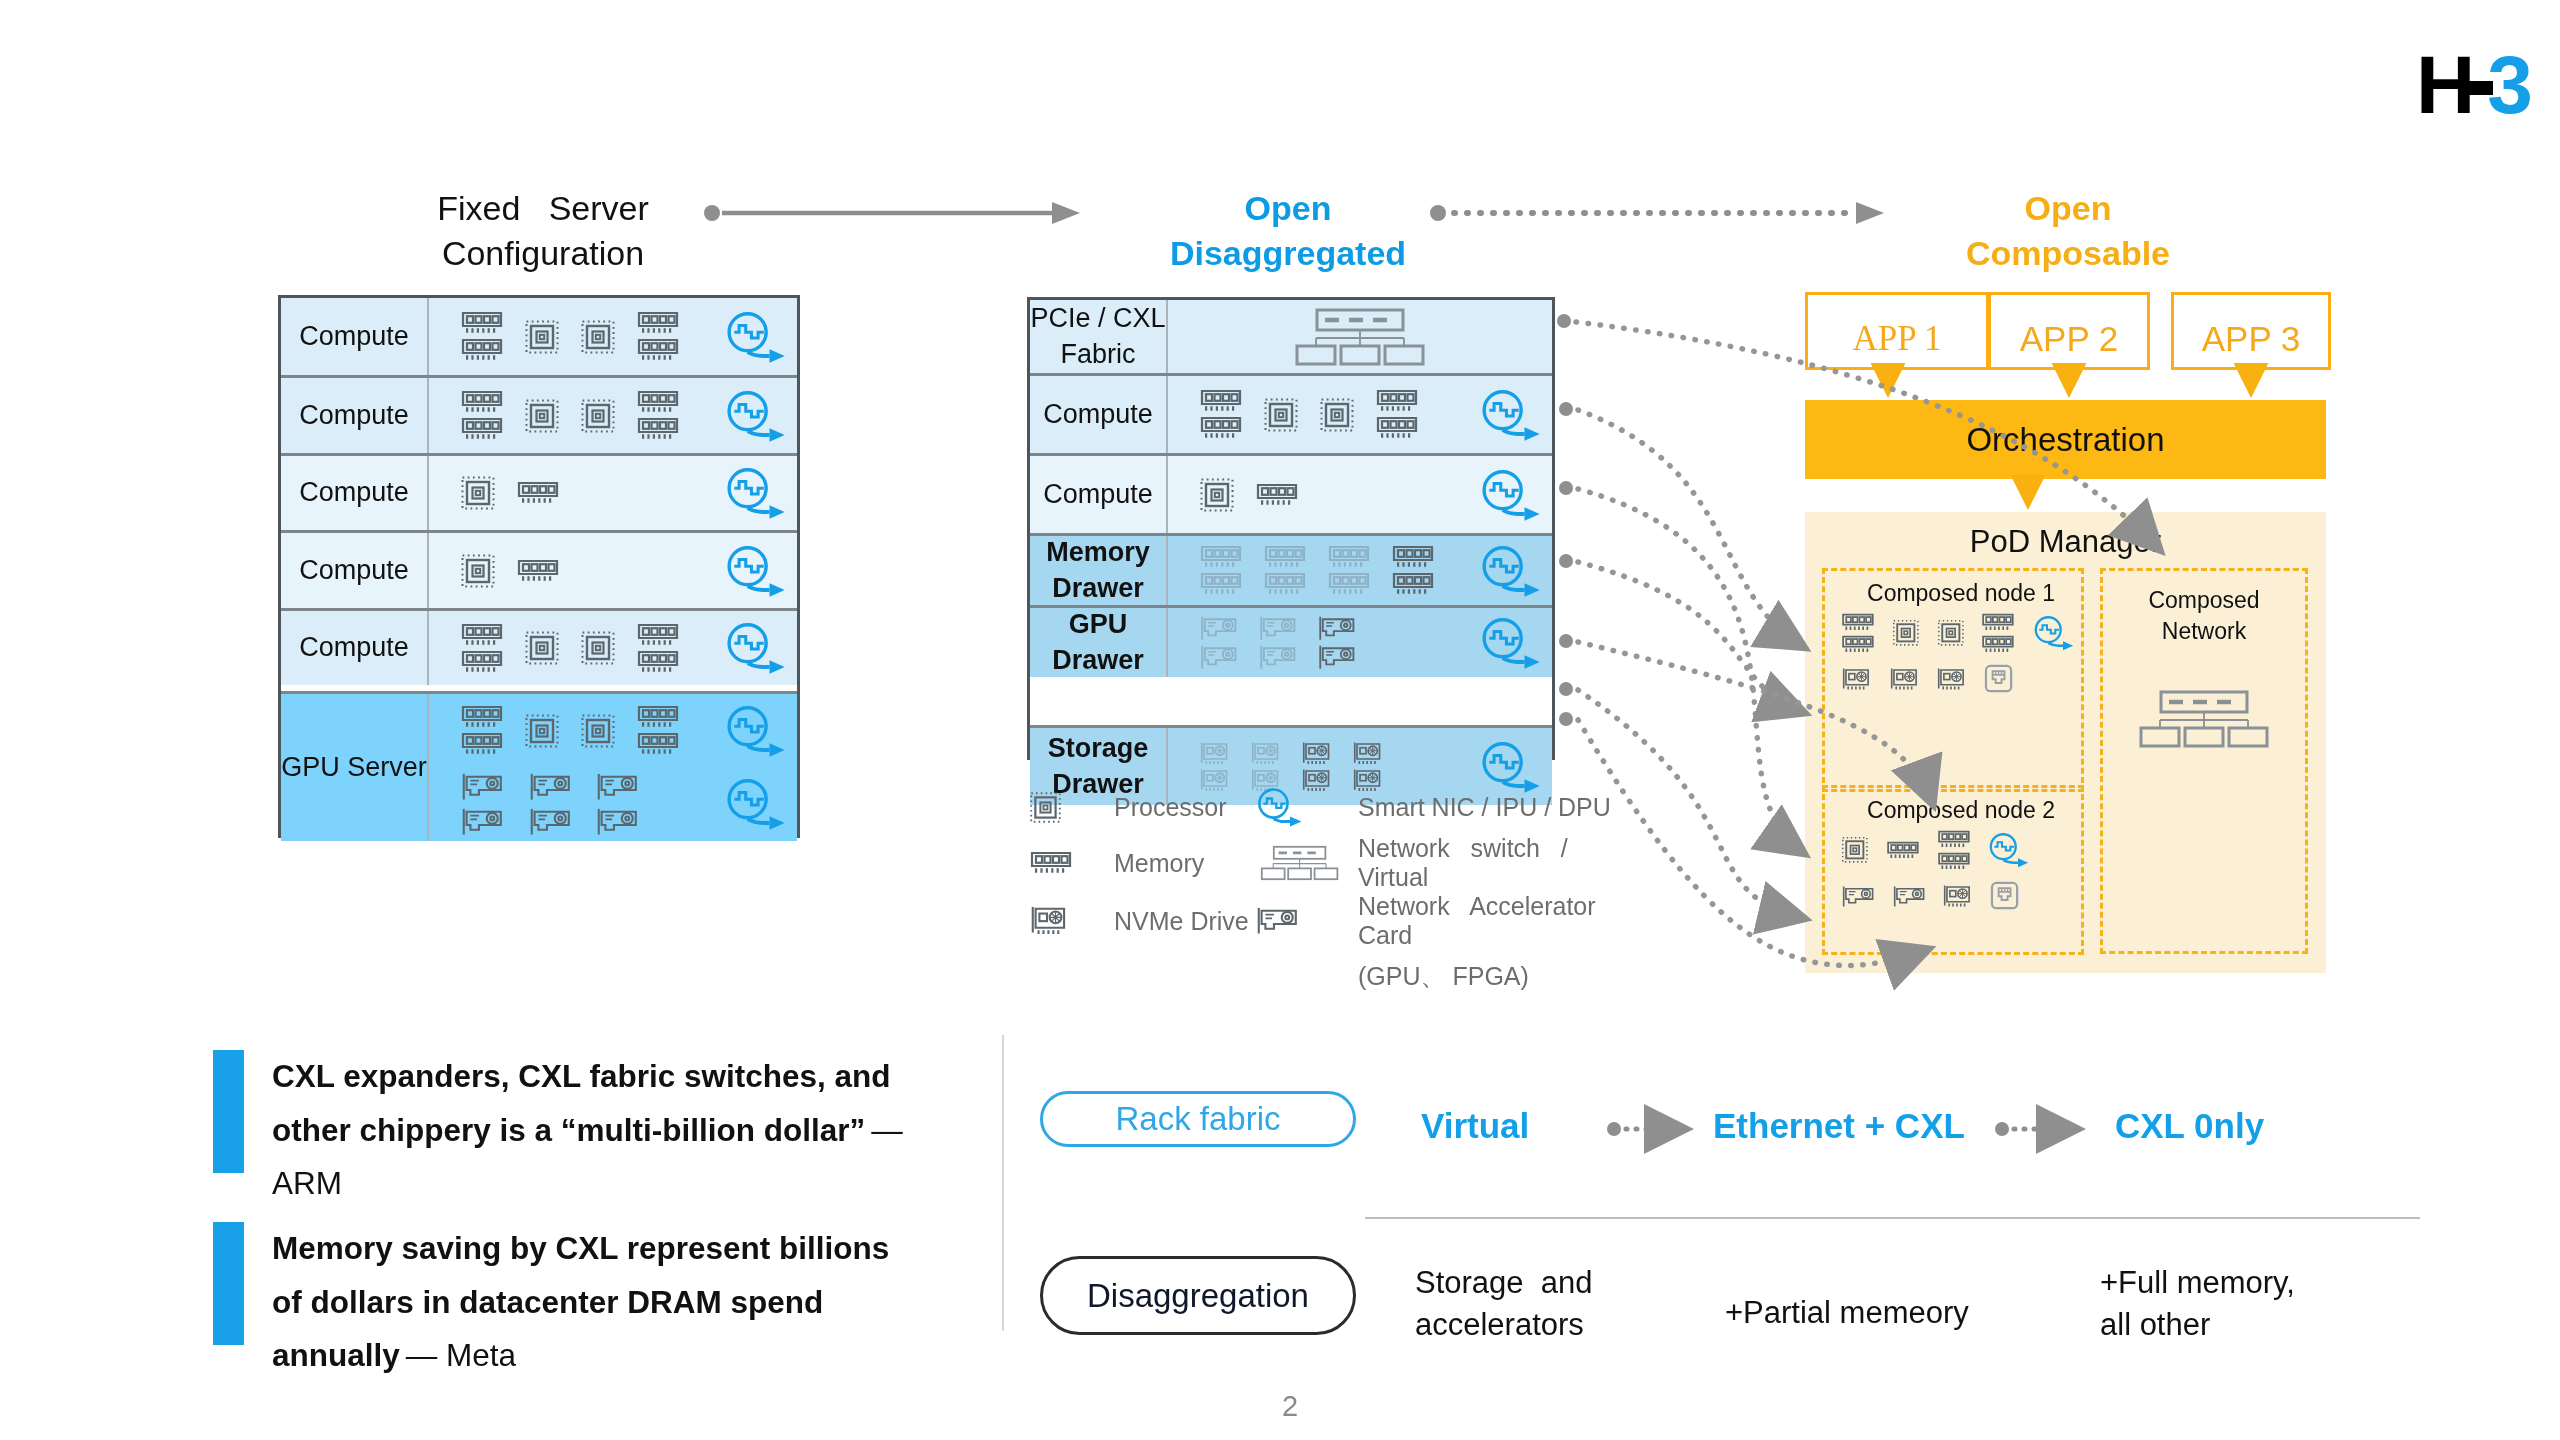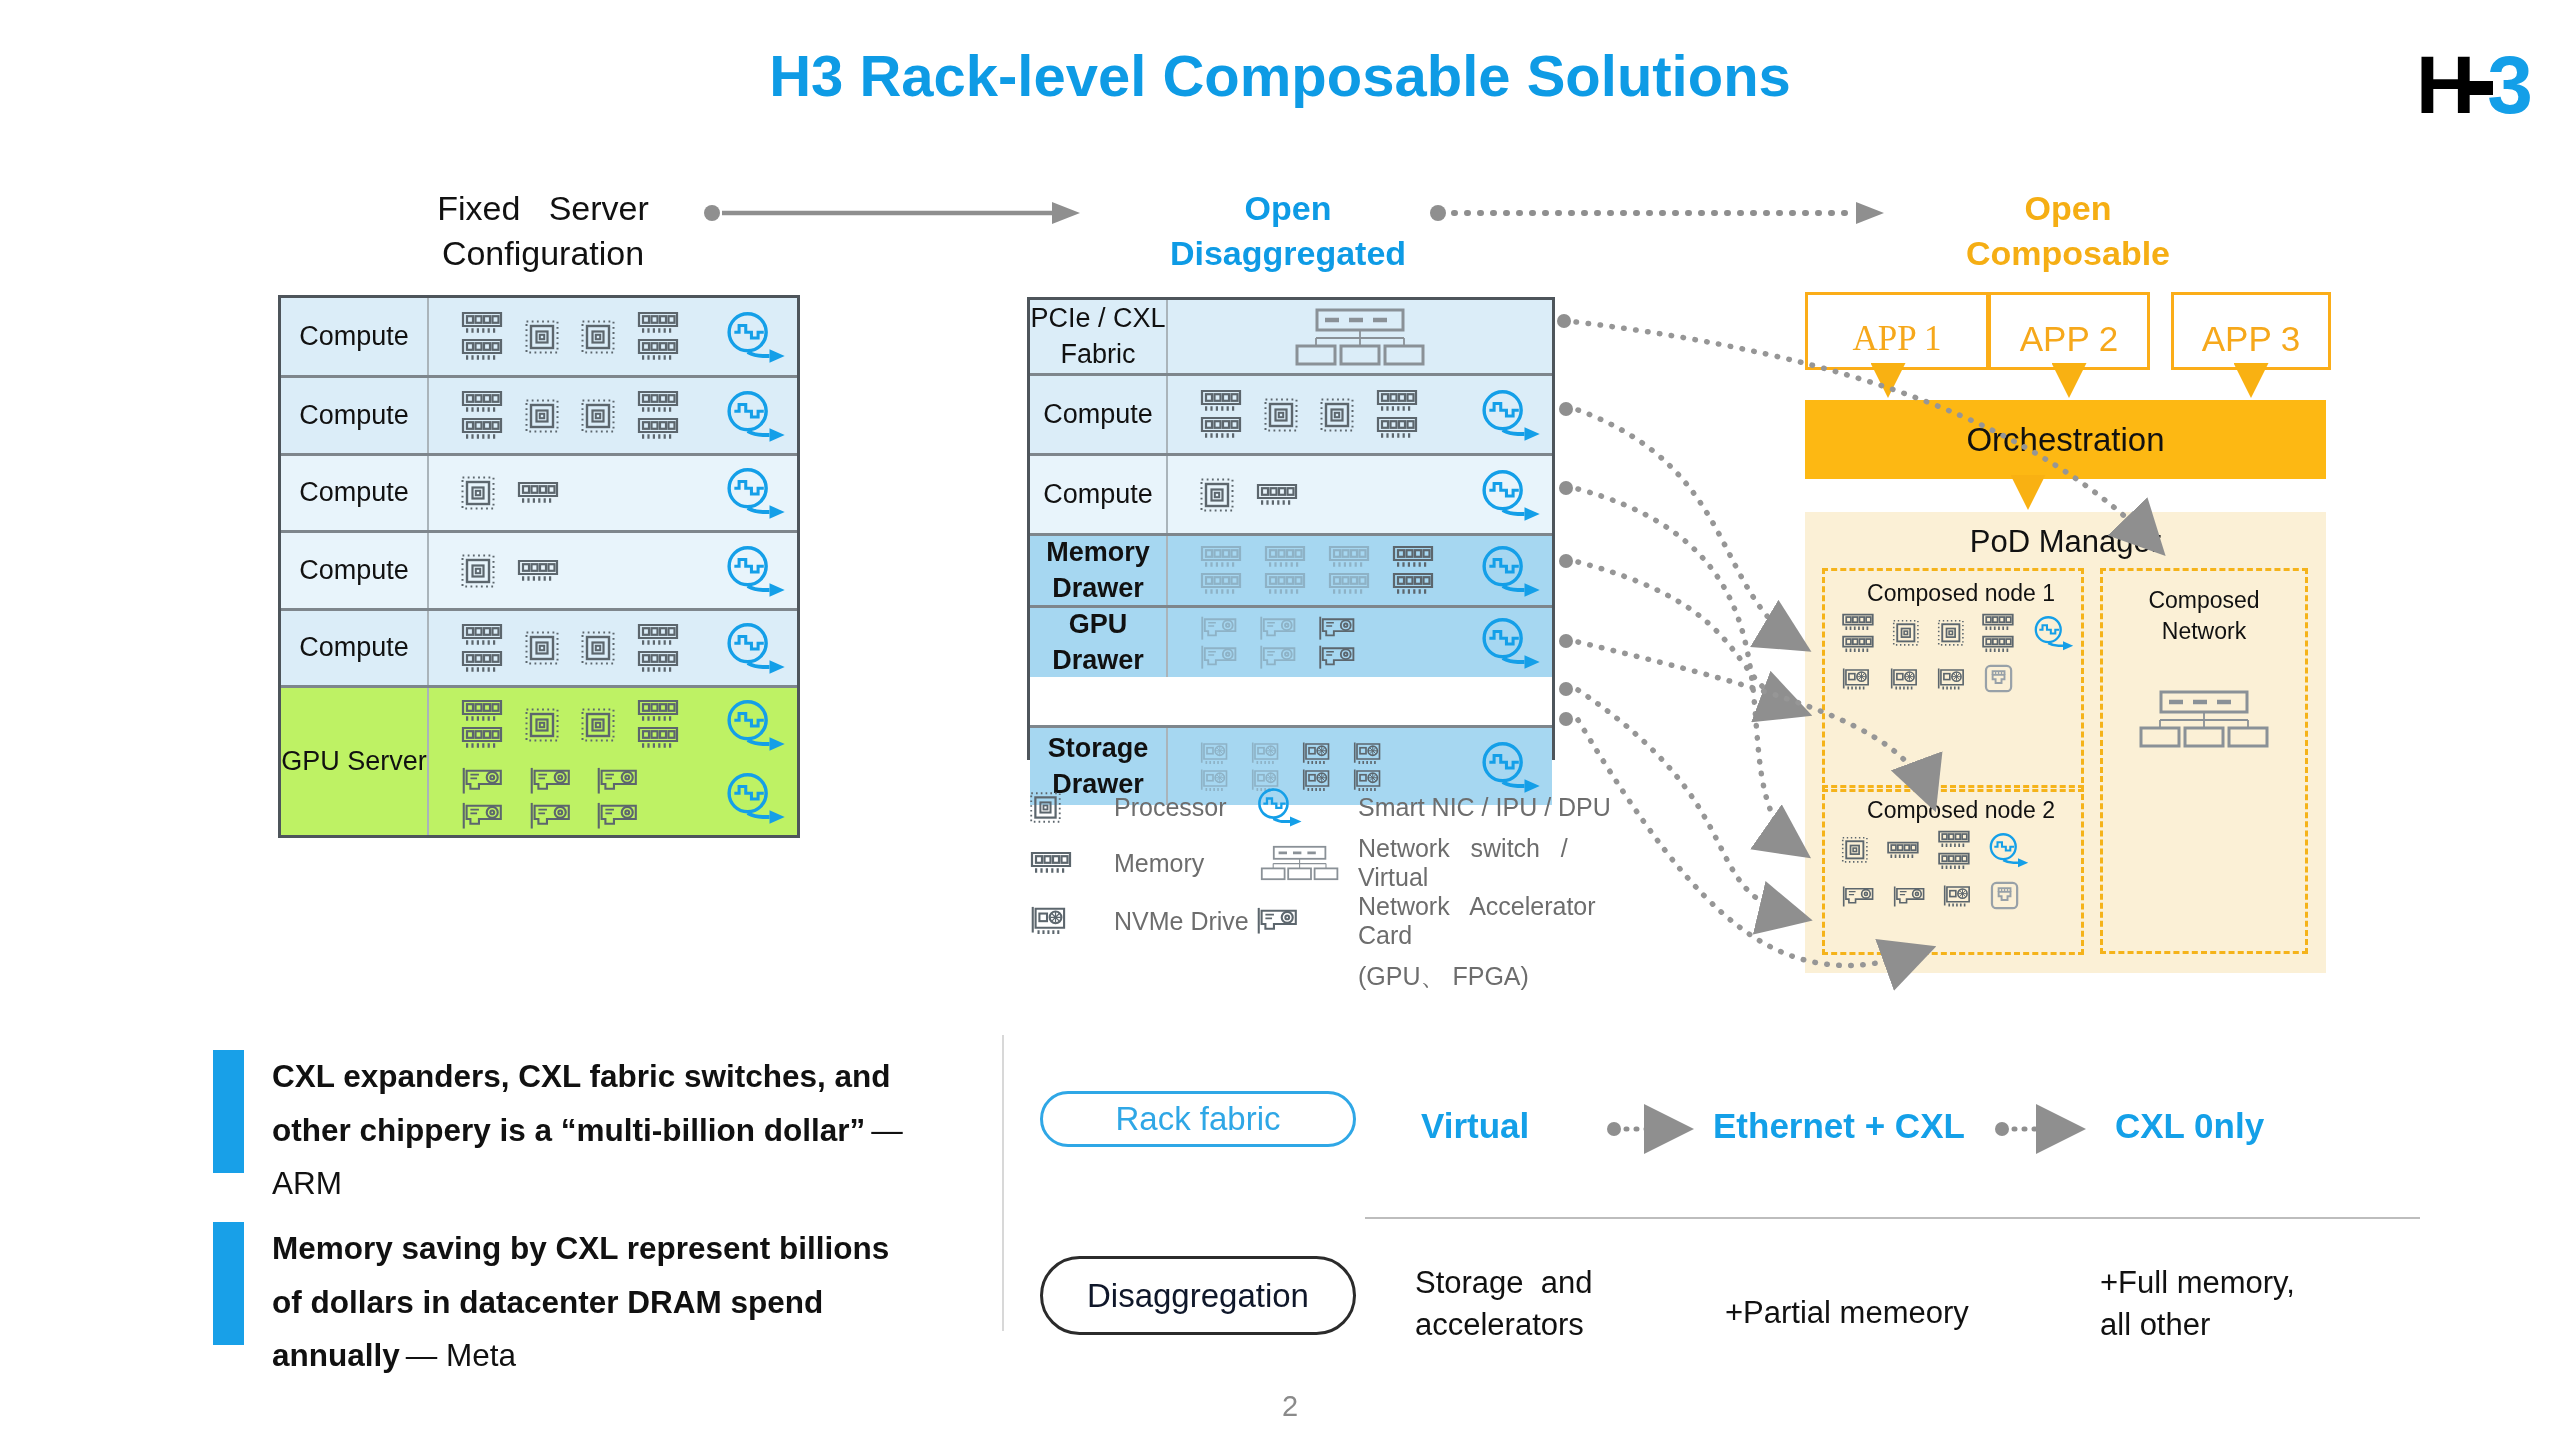--- a/index.html
+++ b/index.html
@@ -32,21 +32,21 @@
              text-align:center;font-size:27px;border-right:2px solid #aab4ba;
              white-space:pre-wrap;line-height:1.3;box-sizing:border-box;}
   .row-label.bold{font-weight:bold;}
   .row-content{flex:1;display:flex;flex-direction:column;justify-content:space-evenly;min-width:0;}
   .icon-line{flex:1;display:flex;align-items:center;gap:18px;padding-left:30px;position:relative;min-height:0;}
   .icon-line.center{justify-content:center;padding-left:0;}
   .nic-abs{position:absolute;right:10px;top:50%;transform:translateY(-50%);display:flex;}
   .v-light{background:#DBEDF8;}
   .v-lighter{background:#E8F4FB;}
   .v-drawer{background:#A6D7F1;}
-  .v-cream{background:#bef264;}
+  .v-cream{background:#7dd3fc;margin-top:6px;}
   .stack{display:flex;flex-direction:column;gap:3px;align-items:center;}
   .gpu-grid{display:grid;grid-template-columns:repeat(3,auto);gap:6px 22px;}
   .icon-wrap{display:flex;align-items:center;}
   .faded{opacity:0.32;}
 
   
   #legend{position:absolute;left:1028px;top:781px;width:620px;}
   .legend-row{display:flex;align-items:center;min-height:53px;}
   .lg-c1{width:86px;display:flex;}
   .lg-c2{width:140px;font-size:25px;color:#6d6d6d;}
@@ -95,21 +95,20 @@
   .pagenum{position:absolute;left:1270px;top:1390px;width:40px;text-align:center;
            color:#8a8a8a;font-size:29px;}
 
   #overlay{position:absolute;left:0;top:0;pointer-events:none;z-index:6;}
 </style>
 </head>
 <body>
 
 <div class="slide">
 
-  <div class="title">H3 Rack-level Composable Solutions</div>
 
   <div class="logo">
     <span class="lg-h">H</span>
       <span class="logo-bar"></span>
       <span class="lg-3">3</span>
   </div>
 
   <div class="stage stage-fixed">Fixed   Server
 Configuration</div>
   <div class="stage stage-disagg">Open

